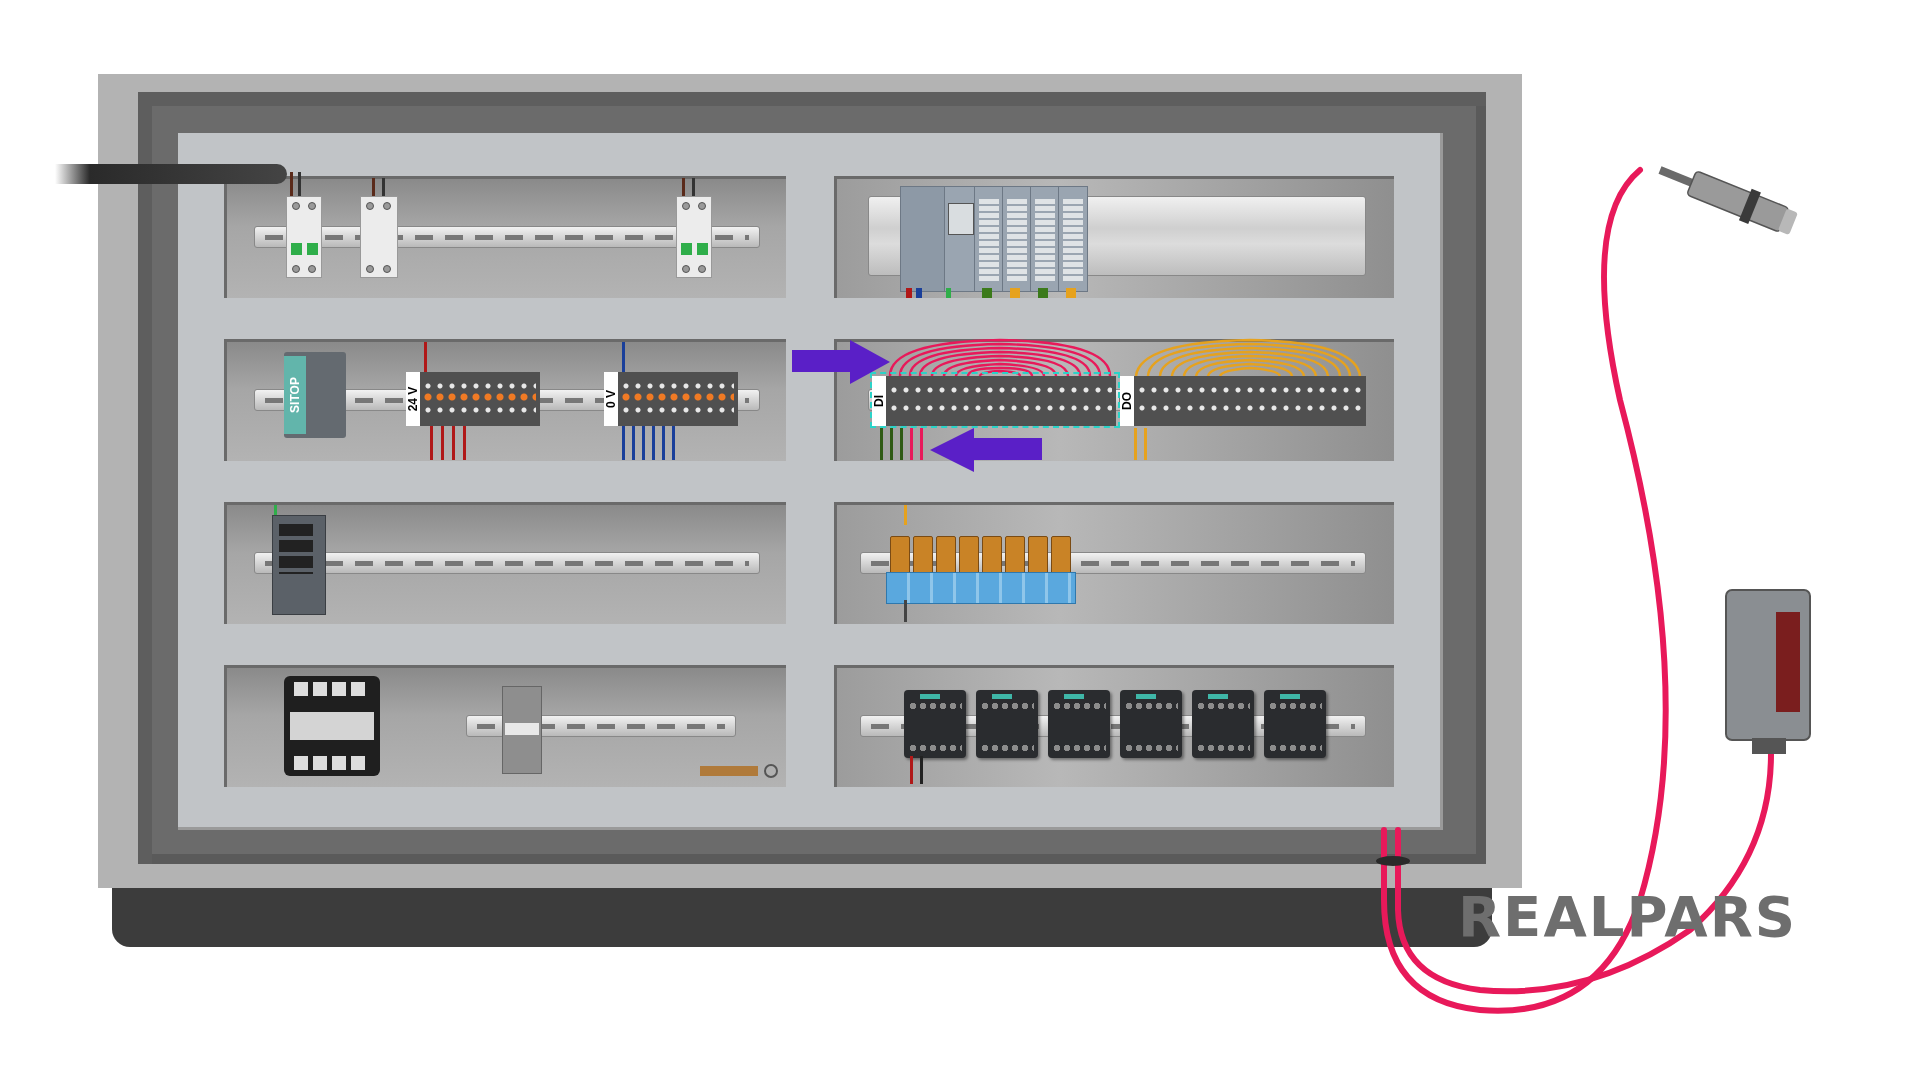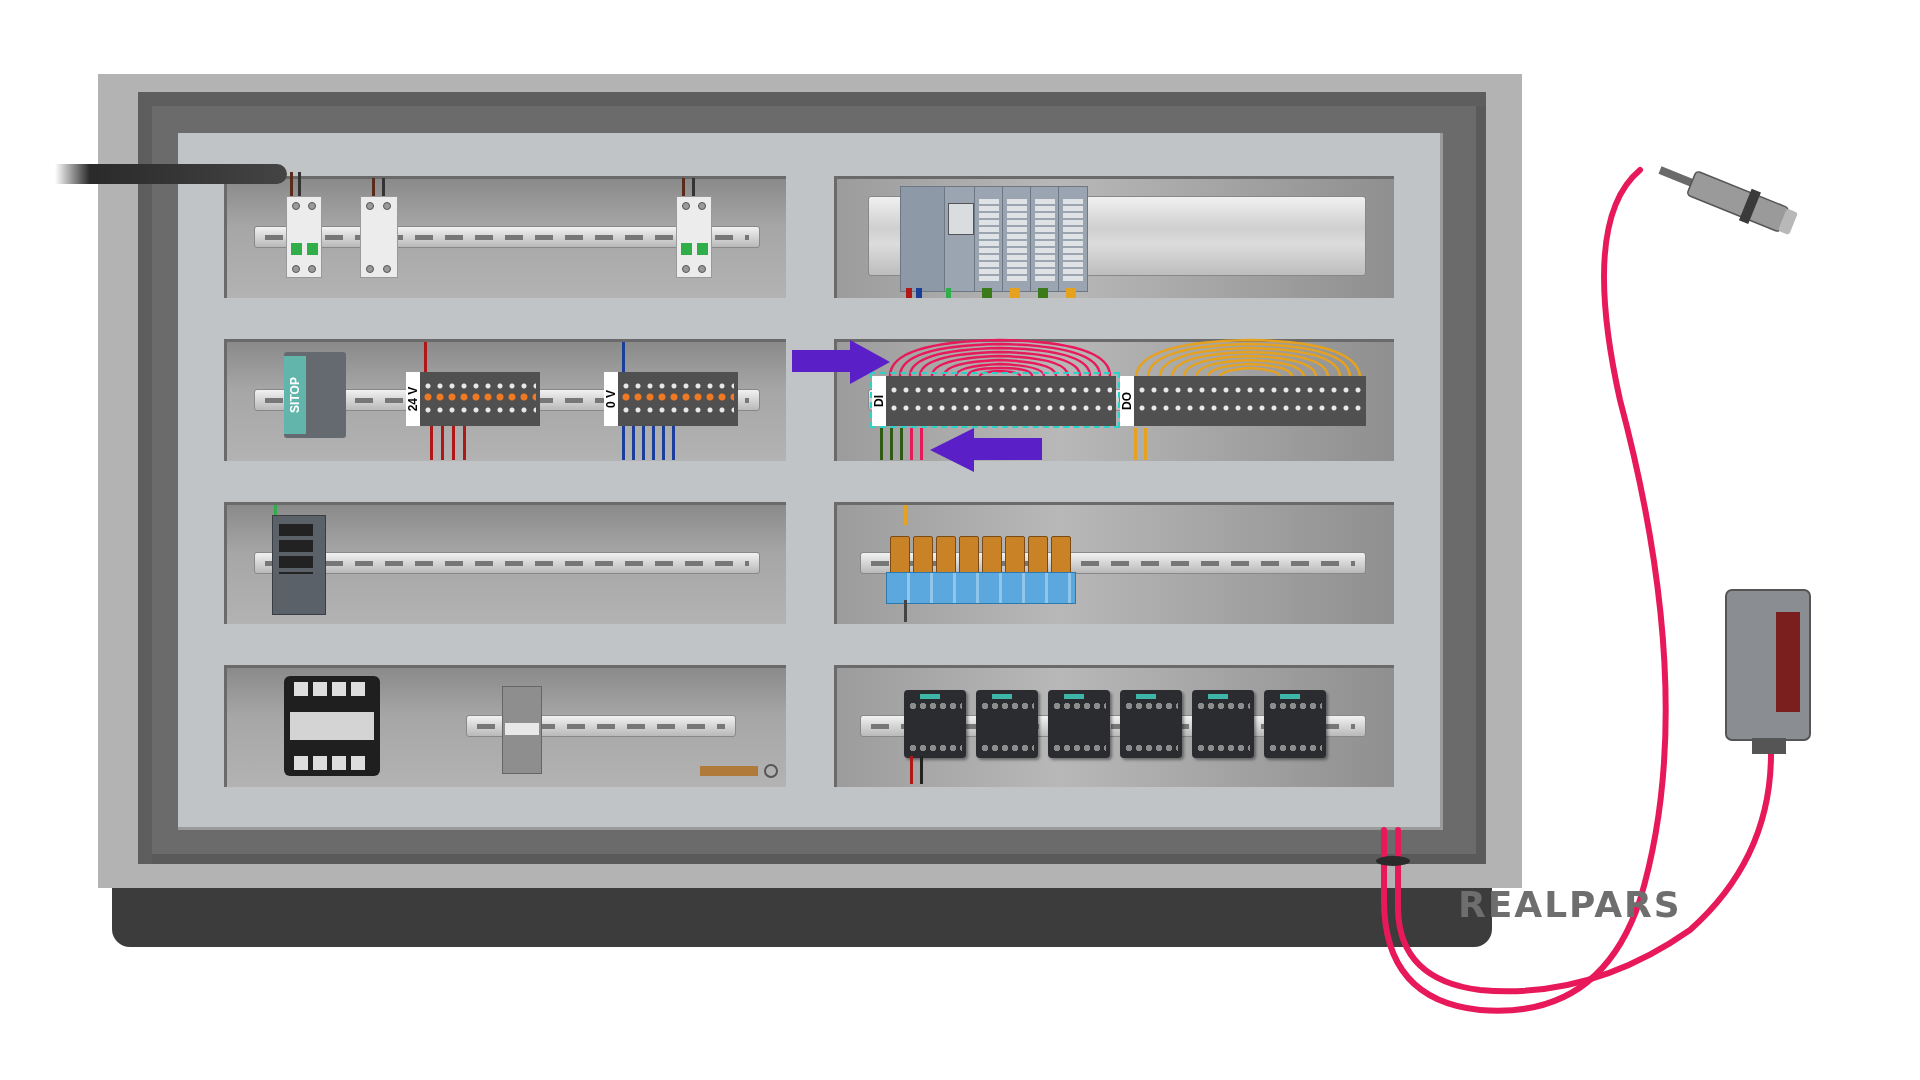--- a/index.html
+++ b/index.html
@@ -36,21 +36,21 @@
   
   .relay{background:#c98326;border:1px solid #7a4b14;border-radius:2px;}
   .relay-base{background:#5aa8de;border:1px solid #2f78ad;}
   
   .contactor{background:#2a2c2f;border-radius:4px;box-shadow:2px 2px 3px rgba(0,0,0,.4);}
   .contactor .brand{position:absolute;left:16px;top:4px;width:20px;height:5px;background:#3fb7a8;}
   .contactor .cdots{position:absolute;left:4px;right:4px;height:8px;background:radial-gradient(circle,#8c8c8c 3px,transparent 3.5px) 0 0/10px 8px repeat-x;}
   
   .xfmr{background:#1f1f1f;border-radius:6px;}
   
-  .logo{font-weight:900;font-size:36px;letter-spacing:2px;color:#6e6e6e;font-family:"DejaVu Sans",sans-serif;text-align:center;}
+  .logo{font-weight:900;font-size:56px;letter-spacing:2px;color:#6e6e6e;font-family:"DejaVu Sans",sans-serif;text-align:center;}
   svg{position:absolute;left:0;top:0;overflow:visible;}
 </style>
 </head>
 <body>
 
 <div class="abs enc-bottom"></div>
 <div class="abs enc-outer"></div>
 <div class="abs enc-inner"></div>
 <div class="abs enc-inner-shadow"></div>
 <div class="abs backplate"></div>

